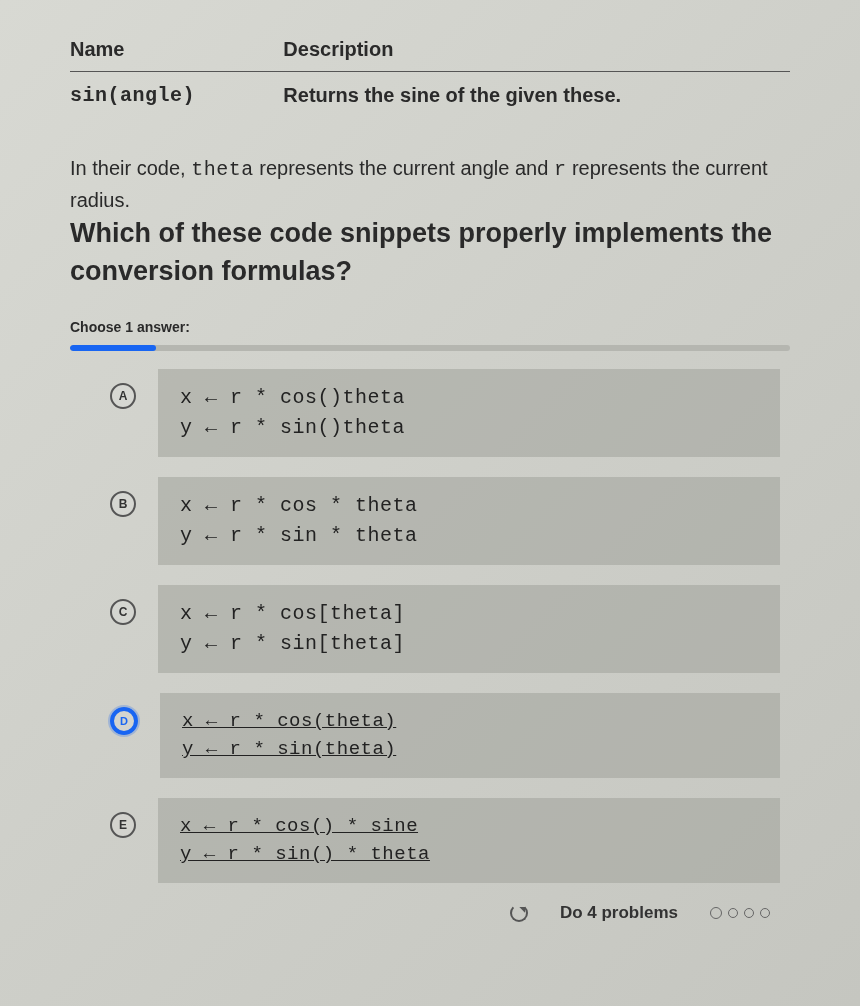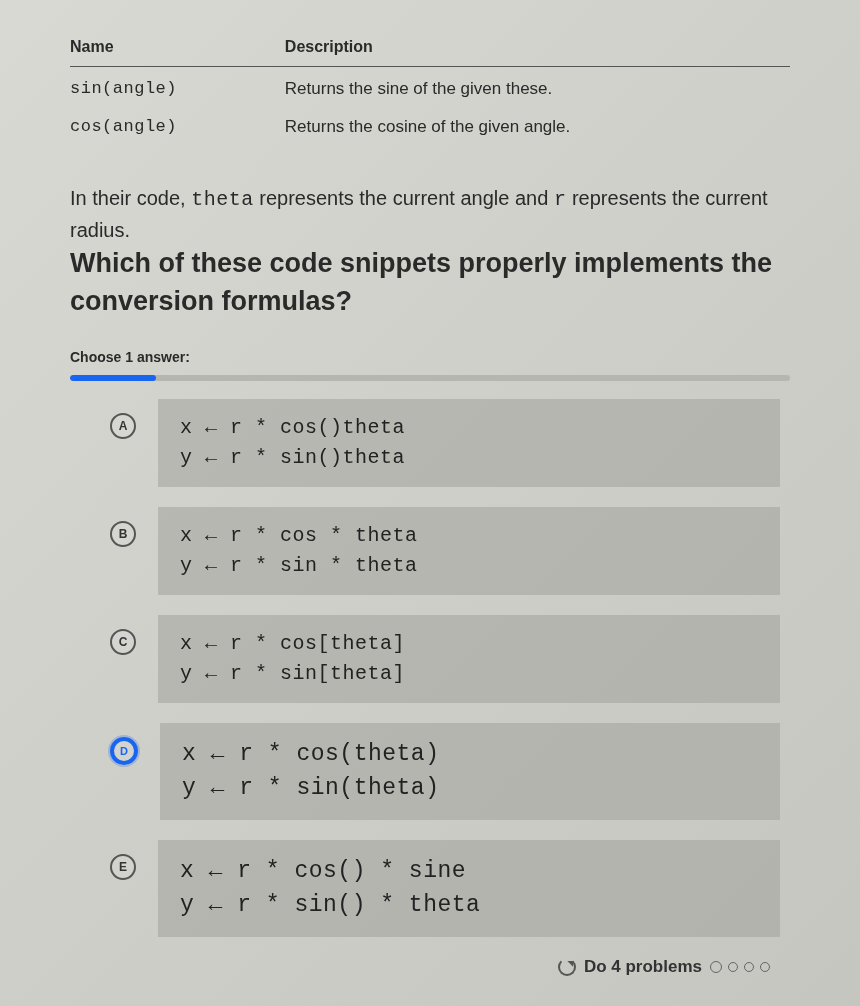--- a/index.html
+++ b/index.html
@@ -13,28 +13,29 @@
     position: relative;
   }
   .func-table {
     width: 100%;
     border-collapse: collapse;
     margin-bottom: 40px;
   }
   .func-table th {
     text-align: left;
     font-weight: 700;
-    font-size: 16px;
+    font-size: 20px;
     padding: 8px 10px 10px 0;
     border-bottom: 1px solid #555;
   }
   .func-table td {
-    font-size: 17px;
+    font-size: 20px;
     padding: 12px 10px 6px 0;
     vertical-align: top;
+    font-weight: bold;
   }
   .func-table .desc-col { padding-left: 20px; }
   .code-font { font-family: "Courier New", monospace; letter-spacing: 0.5px; }
   .intro {
     font-size: 20px;
     line-height: 1.5;
   }
   .question {
     font-size: 27px;
     font-weight: 700;
@@ -97,26 +98,26 @@
     flex: 1;
     background: rgba(160,162,155,0.55);
     padding: 14px 22px;
     font-family: "Courier New", monospace;
     font-size: 20px;
     line-height: 1.5;
     white-space: pre;
     color: #222;
     letter-spacing: 0.5px;
   }
-  .option-row.smaller .code-block { font-size: 23px; }
+  .option-row.smaller .code-block { font-size: 19px; text-decoration: underline; }
   .footer {
     display: flex;
     align-items: center;
     justify-content: flex-end;
-    gap: 8px;
+    gap: 32px;
     padding-right: 20px;
     margin-top: 10px;
     font-size: 17px;
     font-weight: 600;
     color: #333;
   }
   .refresh-icon {
     width: 18px; height: 18px;
     border: 2px solid #555;
     border-radius: 50%;
@@ -143,24 +144,20 @@
     <tr>
       <th>Name</th>
       <th class="desc-col">Description</th>
     </tr>
   </thead>
   <tbody>
     <tr>
       <td class="code-font">sin(angle)</td>
       <td class="desc-col">Returns the sine of the given these.</td>
     </tr>
-    <tr>
-      <td class="code-font">cos(angle)</td>
-      <td class="desc-col">Returns the cosine of the given angle.</td>
-    </tr>
   </tbody>
 </table>
 
 <p class="intro">
   <span>In their code, </span><span class="code-font">theta</span><span> represents the current angle and </span><span class="code-font">r</span><span> represents the current radius.</span>
 </p>
 
 <p class="question">Which of these code snippets properly implements the conversion formulas?</p>
 
 <p class="choose-label">Choose 1 answer:</p>

